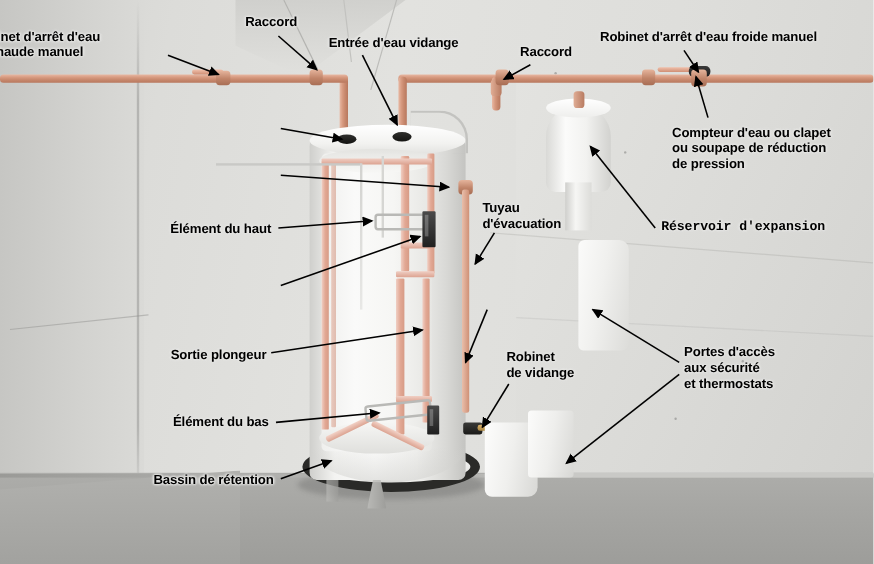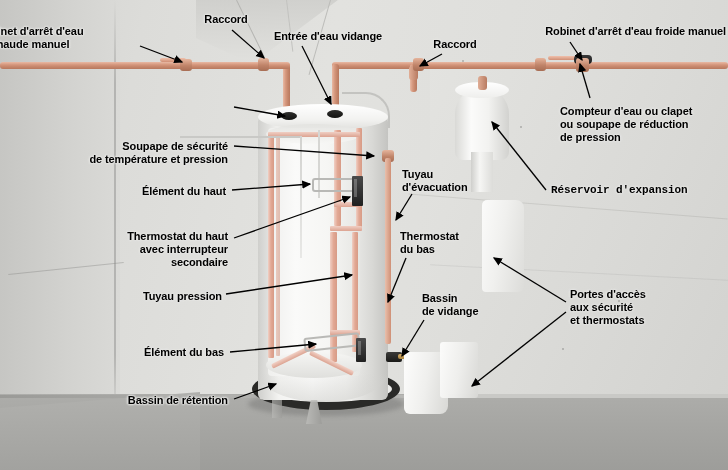--- a/index.html
+++ b/index.html
@@ -404,50 +404,43 @@
 
   <div class="label c" style="left:30px;top:25px;transform:translateX(-50%);width:160px;text-align:center;">Robinet d'arrêt d'eau
 chaude manuel</div>
 
   <div class="label c" style="left:176px;top:13px;width:100px;text-align:center;">Raccord</div>
 
   <div class="label c" style="left:268px;top:30px;width:120px;text-align:center;">Entrée d'eau vidange</div>
 
   <div class="label c" style="left:420px;top:38px;width:70px;text-align:center;">Raccord</div>
 
-  <div class="label c" style="left:500px;top:25px;width:226px;text-align:right;">Robinet d'arrêt d'eau froide manuel</div>
+  <div class="label c" style="left:500px;top:25px;width:226px;text-align:left;">Robinet d'arrêt d'eau froide manuel</div>
 
 
   <div class="label l" style="left:560px;top:105px;width:168px;">Compteur d'eau ou clapet
 ou soupape de réduction
 de pression</div>
 
-  <div class="label r" style="left:0px;top:140px;width:228px;">Soupape de sécurité
-de température et pression</div>
 
   <div class="label l" style="left:551px;top:184px;width:204px;font-family:Liberation Mono, monospace;">Réservoir d'expansion</div>
 
   <div class="label l" style="left:402px;top:168px;width:88px;">Tuyau
 d'évacuation</div>
 
   <div class="label r" style="left:0px;top:185px;width:226px;">Élément du haut</div>
 
-  <div class="label r" style="left:0px;top:230px;width:228px;">Thermostat du haut
-avec interrupteur
-secondaire</div>
-
-  <div class="label l" style="left:400px;top:230px;width:86px;">Thermostat
-du bas</div>
-
-  <div class="label r" style="left:0px;top:290px;width:222px;">Tuyau pression</div>
+
+
+  <div class="label r" style="left:0px;top:290px;width:222px;">Sortie plongeur</div>
 
   <div class="label l" style="left:570px;top:288px;width:150px;">Portes d'accès
 aux sécurité
 et thermostats</div>
 
-  <div class="label l" style="left:422px;top:292px;width:90px;">Bassin
+  <div class="label l" style="left:422px;top:292px;width:90px;">Robinet
 de vidange</div>
 
   <div class="label r" style="left:0px;top:394px;width:228px;">Bassin de rétention</div>
 
   <div class="label r" style="left:0px;top:346px;width:224px;">Élément du bas</div>
 
 </div>
 
 </body></html>

